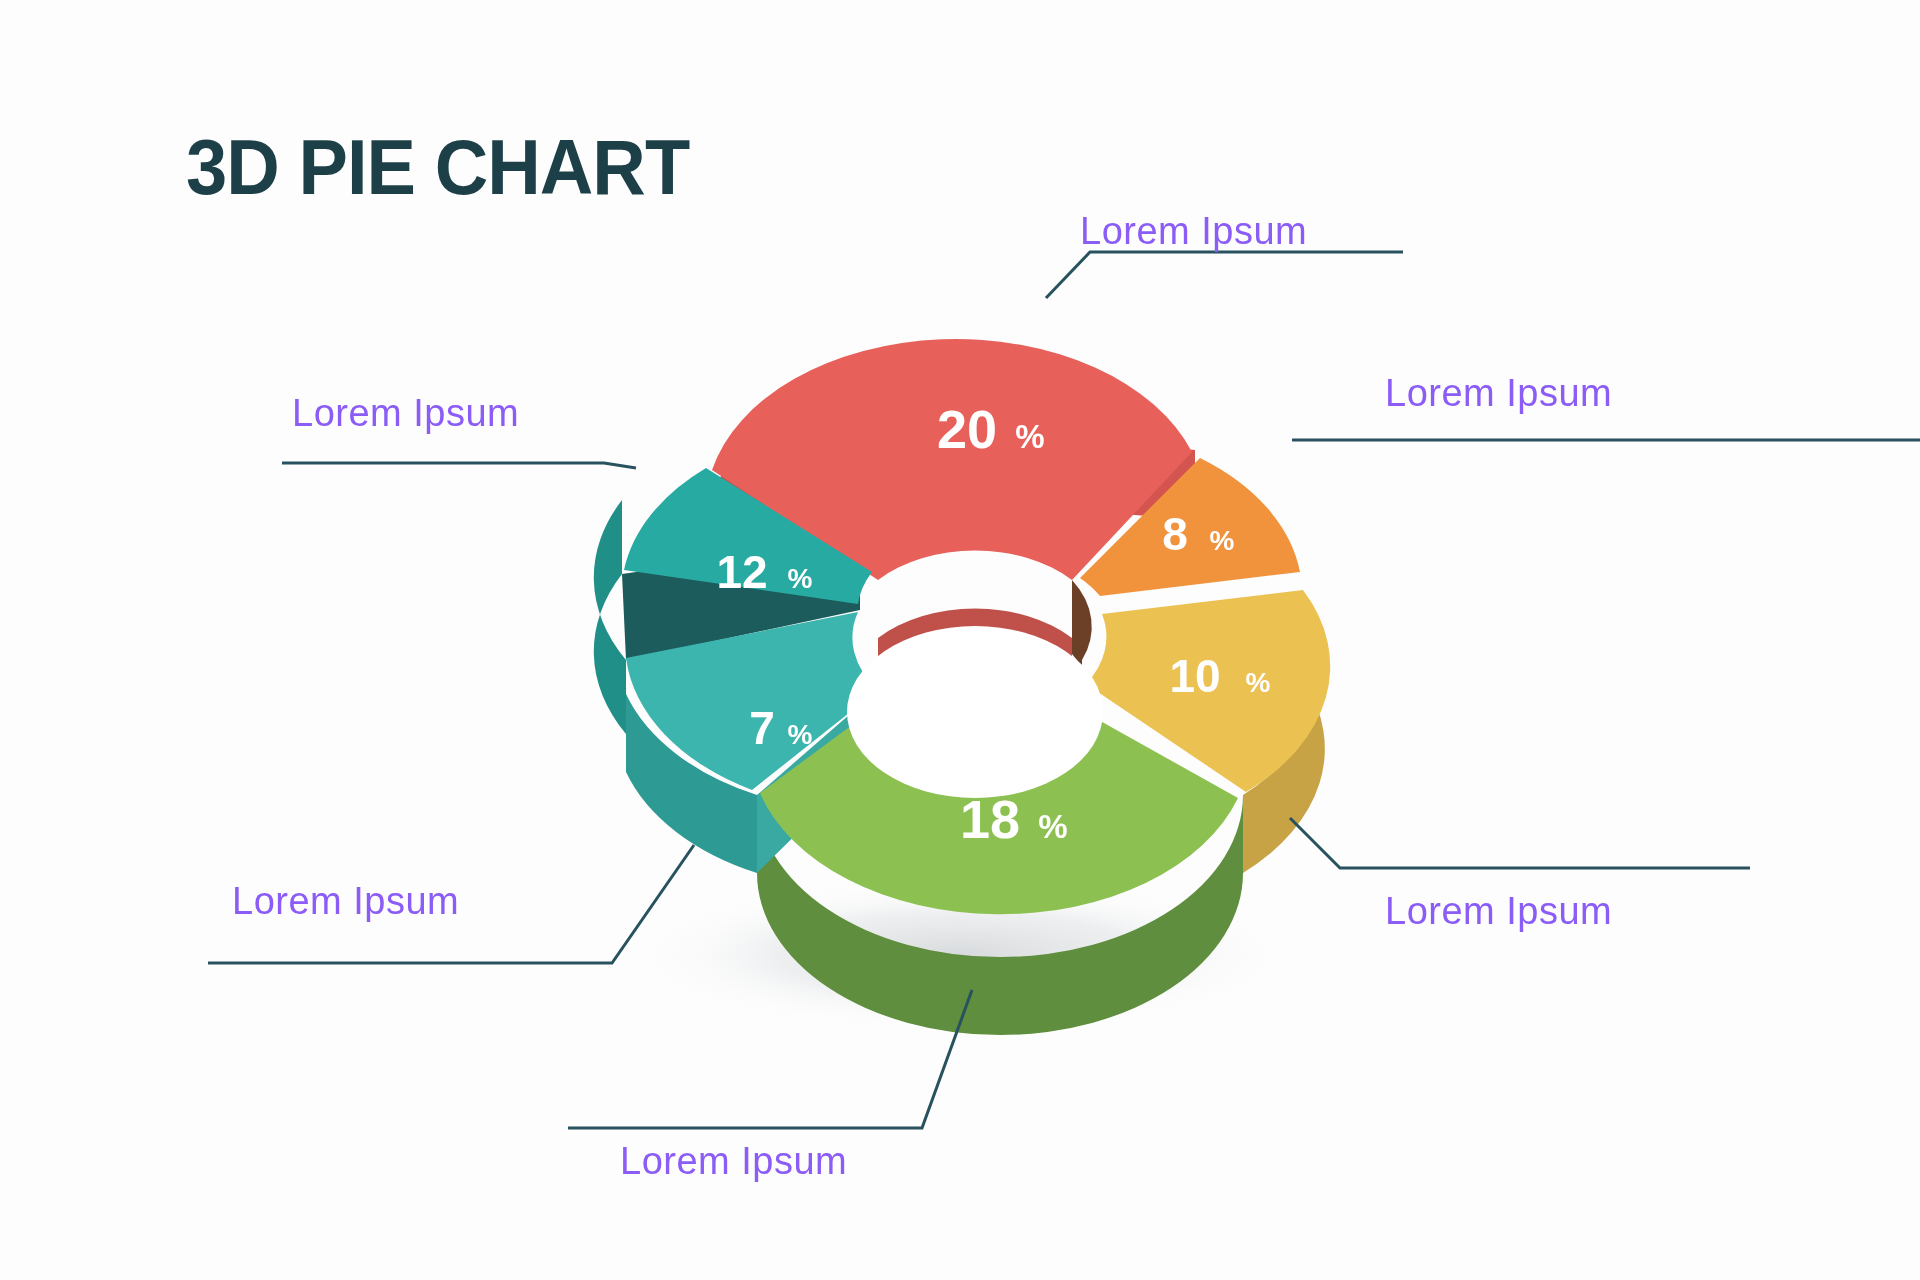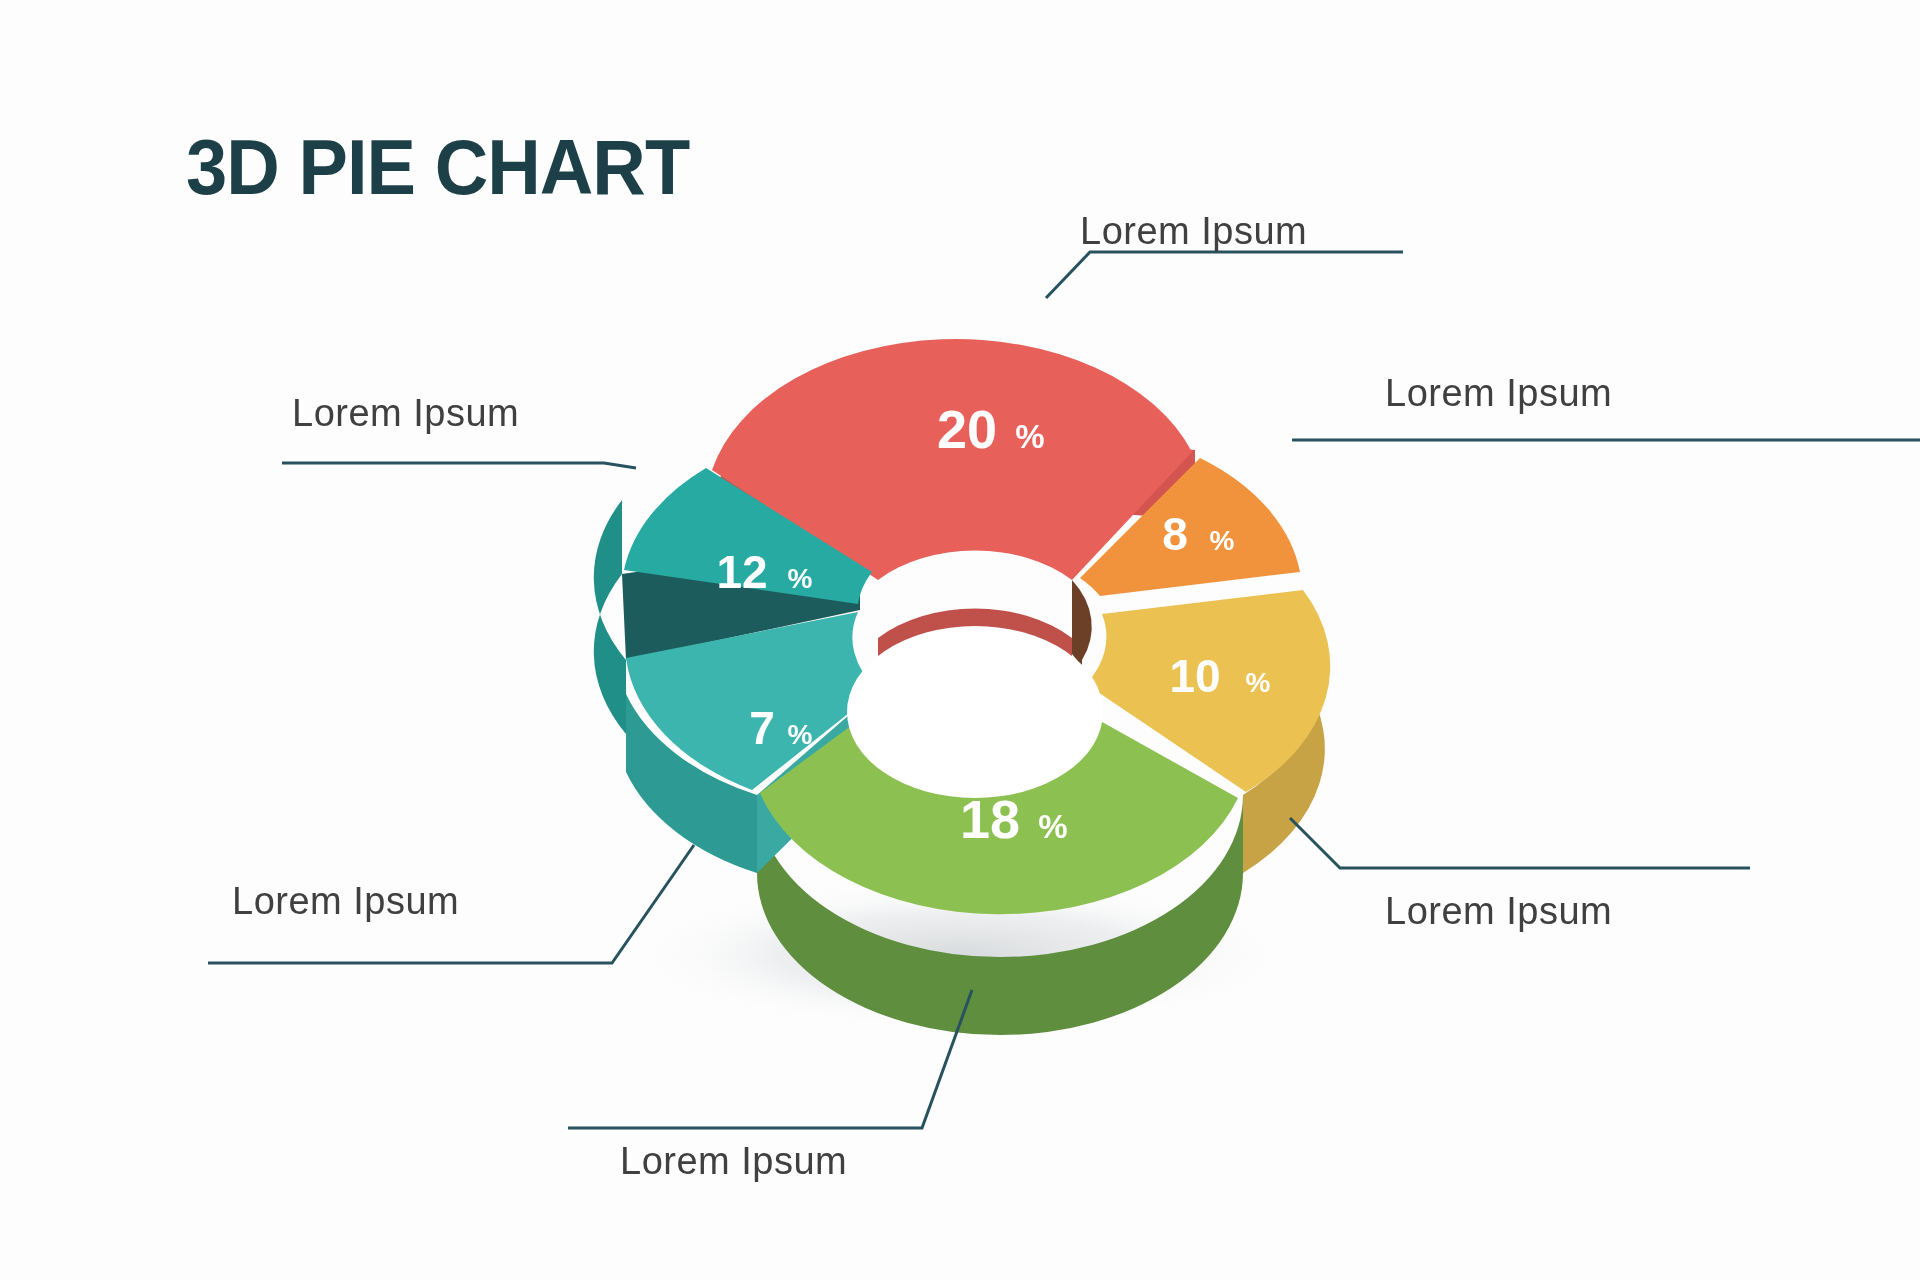--- a/index.html
+++ b/index.html
@@ -40,21 +40,21 @@
     color: #1d3f48;
     font-family: "Liberation Sans", sans-serif;
     white-space: nowrap;
     transform: scaleX(0.95);
     transform-origin: left top;
   }
 
   .lbl {
     position: absolute;
     font-size: 38px;
-    color: #404040;
+    color: #8b5cf6;
     white-space: nowrap;
     font-family: "Liberation Sans", sans-serif;
     letter-spacing: 0.5px;
   }
 
   .seg-val {
     fill: #ffffff;
     font-family: "Liberation Sans", sans-serif;
     font-weight: bold;
     text-anchor: middle;

